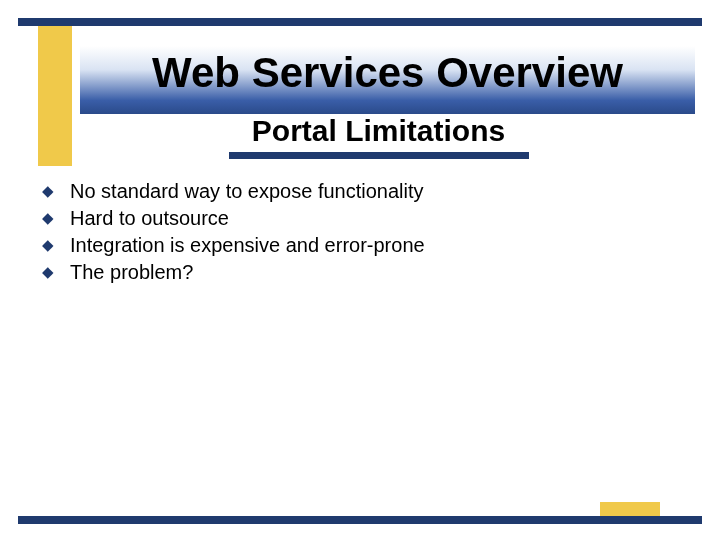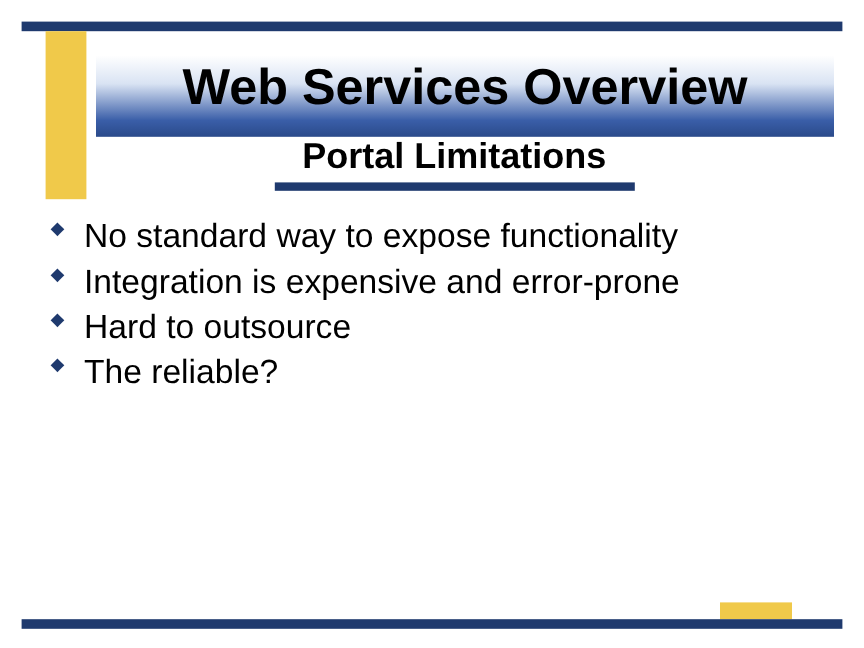--- a/index.html
+++ b/index.html
@@ -64,21 +64,21 @@
   .content {
     position: absolute;
     top: 178px;
     left: 40px;
     right: 30px;
   }
   ul.main-list {
     list-style: none;
   }
   ul.main-list > li {
-    font-size: 28px;
+    font-size: 20px;
     color: #000;
     line-height: 1.35;
     padding-left: 30px;
     position: relative;
   }
   ul.main-list > li::before {
     content: "◆";
     position: absolute;
     left: 2px;
     top: 3px;
@@ -133,20 +133,20 @@
 </div>
 
 <div class="subtitle-area">
   <h2>Portal Limitations</h2>
   <div class="subtitle-underline"></div>
 </div>
 
 <div class="content">
   <ul class="main-list">
     <li>No standard way to expose functionality</li>
+    <li>Hard to outsource</li>
     <li>Integration is expensive and error-prone</li>
-    <li>Hard to outsource</li>
-    <li>The reliable?</li>
+    <li>The problem?</li>
   </ul>
 </div>
 
 <div class="yellow-accent-bottom"></div>
 <div class="bottom-bar"></div>
 
 </body></html>

